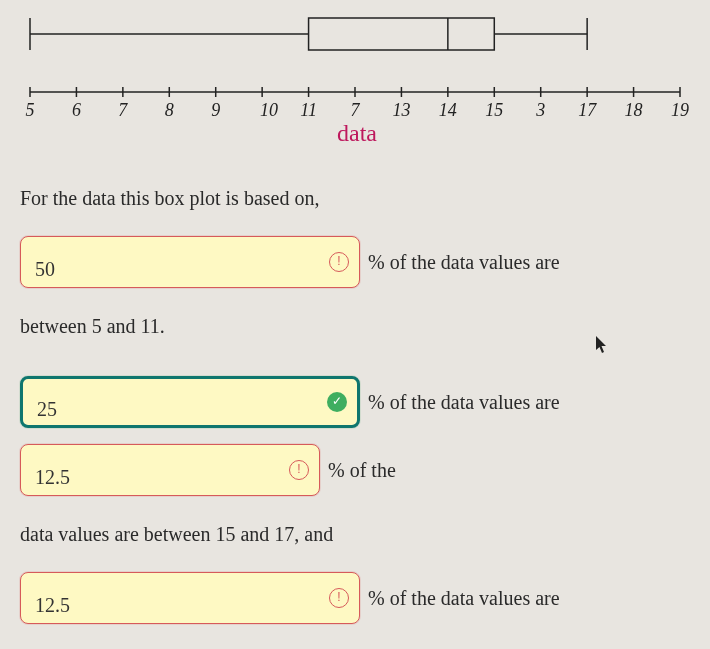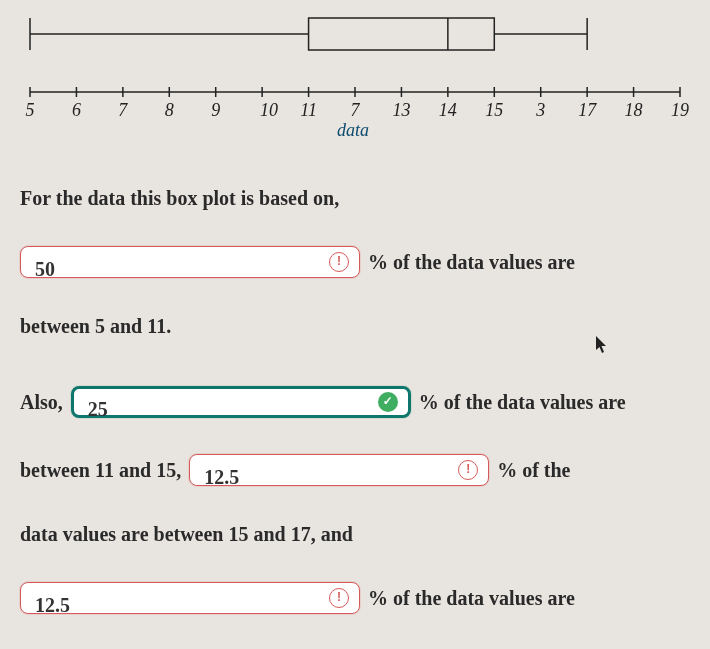--- a/index.html
+++ b/index.html
@@ -17,46 +17,45 @@
     height: 130px;
     margin: 0 0 30px 0;
   }
   .boxplot-svg {
     position: absolute;
     left: 0;
     top: 0;
   }
   .axis-label {
     position: absolute;
-    font-style: italic;
-    font-size: 18px;
-    color: #0c4a6e;
+    font-size: 24px;
+    color: #be185d;
   }
   .tick-label {
     position: absolute;
     font-size: 18px;
     font-style: italic;
     color: #222;
     transform: translateX(-50%);
   }
   .prose {
     font-size: 20px;
     line-height: 2.8;
     color: #2a2a2a;
   }
-  .line { display:flex; align-items:center; flex-wrap:wrap; gap:8px; margin-bottom:8px;font-weight:bold;}
+  .line { display:flex; align-items:center; flex-wrap:wrap; gap:8px; margin-bottom:8px;}
   .inputwrap {
     position: relative;
     display: inline-flex;
     align-items: center;
-    height: 32px;
+    height: 52px;
     border-radius: 8px;
     padding: 13px 40px 0 14px;
     font-size: 20px;
-    background: #ffffff;
+    background: #fef9c3;
   }
   .inputwrap.error {
     border: 1px solid #d65a5a;
     box-shadow: 0 0 0 1px rgba(214,90,90,0.15);
   }
   .inputwrap.success {
     border: 3px solid #0f766e;
     box-shadow: 0 0 0 1px rgba(90,168,111,0.15);
   }
   .inputwrap .val {
@@ -155,32 +154,28 @@
     <span>% of the data values are</span>
   </div>
 
   <div class="line">
     <span>
       <span>between </span><span>5</span><span> and </span><span>11</span><span>.</span>
     </span>
   </div>
 
   <div class="line" style="margin-top:20px">
-    <span>Also,</span>
     <span class="inputwrap success" style="width:340px">
       <span class="val">25</span>
       <span class="status-icon ok">✓</span>
     </span>
     <span>% of the data values are</span>
   </div>
 
   <div class="line" style="margin-top:12px">
-    <span>
-      <span>between </span><span>11</span><span> and </span><span>15</span><span>,</span>
-    </span>
     <span class="inputwrap error" style="width:300px">
       <span class="val">12.5</span>
       <span class="status-icon err">!</span>
     </span>
     <span>% of the</span>
   </div>
 
   <div class="line">
     <span>
       <span>data values are between </span><span>15</span><span> and </span><span>17</span><span>, and</span>

